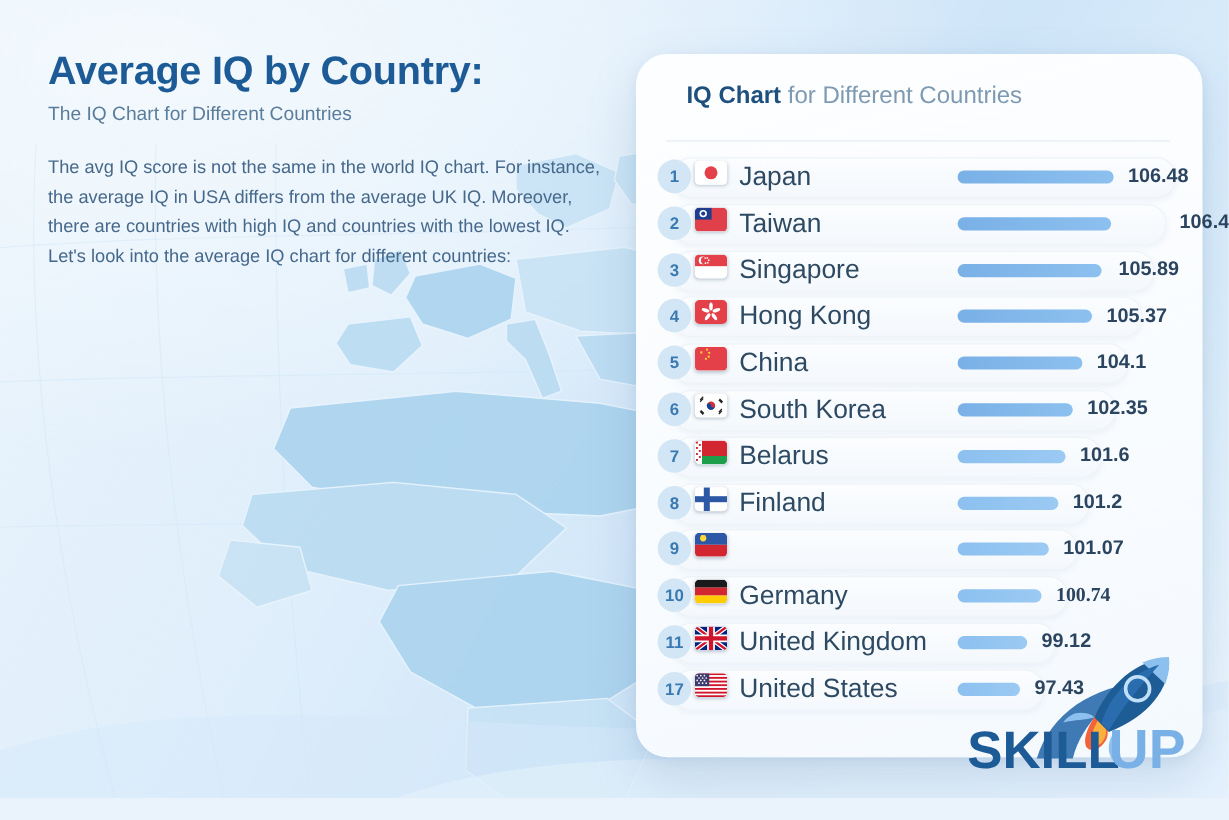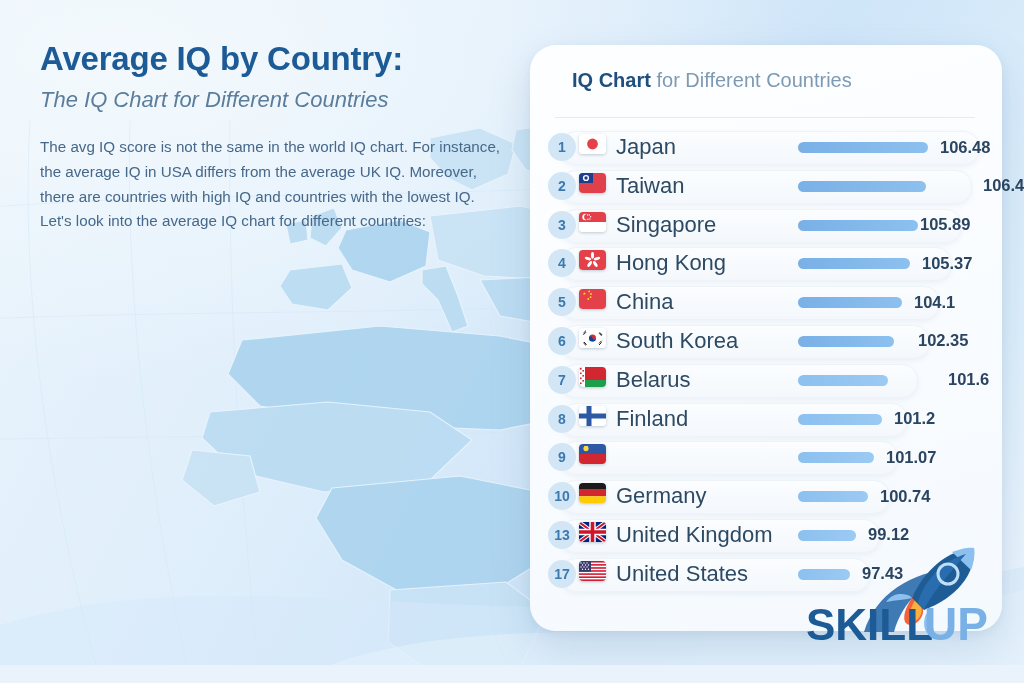--- a/index.html
+++ b/index.html
@@ -19,21 +19,21 @@
   .mapland{fill:#b7daf1;stroke:#e8f4fd;stroke-width:1.2;}
   .mapland.b{fill:#a8d2ee;}
   .mapland.c{fill:#c6e2f5;}
   .gridline{stroke:#cfe6f6;stroke-width:1;fill:none;opacity:.55;}
   #swoosh{position:absolute;left:0;bottom:-40px;width:1024px;height:230px;opacity:.55;}
   #swoosh2{position:absolute;left:330px;bottom:-70px;width:760px;height:260px;opacity:.5;}
 
   
   #left{position:absolute;left:40px;top:40px;width:470px;}
   #title{font-size:33px;font-weight:bold;color:#1d5b97;letter-spacing:-.2px;line-height:1.18;margin:0;}
-  #subtitle{font-size:22px;color:#5b7d9c;line-height:1.25;margin:7px 0 0 0;font-weight:400;font-style:italic;}
+  #subtitle{font-size:16px;color:#5b7d9c;line-height:1.25;margin:7px 0 0 0;font-weight:400;}
   #para{font-size:15.2px;color:#46688a;line-height:1.62;margin:22px 0 0 0;max-width:462px;}
 
   
   #card{position:absolute;left:530px;top:45px;width:472px;height:586px;
     background:linear-gradient(165deg,#fdfeff 0%,#f9fcff 55%,#f4f9fe 100%);
     border-radius:26px;
     box-shadow:0 18px 42px rgba(90,130,170,.20),0 3px 10px rgba(90,130,170,.10);
   }
   #card-title{position:absolute;left:42px;top:24px;font-size:20px;font-weight:bold;color:#1f4f7d;white-space:nowrap;}
   #card-title .light{color:#7e9ab3;font-weight:400;}
@@ -170,21 +170,21 @@
               <circle cx="8.1" cy="5" r="3.0" fill="#e4404a"></circle>
               <circle cx="10.4" cy="2.9" r=".7" fill="#fff"></circle>
               <circle cx="11.6" cy="4.8" r=".7" fill="#fff"></circle>
               <circle cx="10.9" cy="6.9" r=".7" fill="#fff"></circle>
               <circle cx="8.9" cy="7.3" r=".7" fill="#fff"></circle>
               <circle cx="8.6" cy="3" r=".7" fill="#fff"></circle>
             </svg>
           </div>
           <div class="cname">Singapore</div>
           <div class="bar" style="left: 250px; width: 120px;"></div>
-          <div class="val" style="left: 372px;">105.89</div>
+          <div class="val" style="left: 384px;">105.89</div>
         </div>
         <div class="row">
           <div class="rowbg" style="width: 390px;"></div>
           <div class="rank">4</div>
           <div class="flag">
             <svg viewBox="0 0 27 20">
               <rect width="27" height="20" fill="#e4404a"></rect>
               <g fill="#fff">
                 <ellipse cx="13.5" cy="5.4" rx="1.5" ry="3.3"></ellipse>
                 <ellipse cx="18" cy="8.6" rx="1.5" ry="3.3" transform="rotate(72 18 8.6)"></ellipse>
@@ -225,21 +225,21 @@
               <rect width="27" height="20" fill="#fff"></rect>
               <path d="M10 10a3.5 3.5 0 017 0 3.5 3.5 0 01-7 0z" fill="#cd2e3a"></path>
               <path d="M10 10a1.75 1.75 0 013.5 0 1.75 1.75 0 003.5 0 3.5 3.5 0 01-7 0z" fill="#0047a0"></path>
               <g stroke="#222" stroke-width="1">
                 <path d="M4.4 5.2l2.6-2.6M4.4 6.8l2.6-2.6M20 15.4l2.6-2.6M20 17l2.6-2.6M20 5.2l2.6 2.6M20.6 4.4l2.6 2.6M4.4 14.8l2.6 2.6M5 14l2.6 2.6"></path>
               </g>
             </svg>
           </div>
           <div class="cname">South Korea</div>
           <div class="bar" style="left: 250px; width: 96px;"></div>
-          <div class="val" style="left: 370px;">102.35</div>
+          <div class="val" style="left: 358px;">102.35</div>
         </div>
         <div class="row">
           <div class="rowbg" style="width: 356px;"></div>
           <div class="rank">7</div>
           <div class="flag">
             <svg viewBox="0 0 27 20">
               <rect width="27" height="13" fill="#d22730"></rect>
               <rect y="13" width="27" height="7" fill="#1d9e4b"></rect>
               <rect width="6" height="20" fill="#fff"></rect>
               <g fill="#d22730">
@@ -248,21 +248,21 @@
                 <rect x="1" y="5.5" width="1.6" height="1.6"></rect>
                 <rect x="3.4" y="8" width="1.6" height="1.6"></rect>
                 <rect x="1" y="10.5" width="1.6" height="1.6"></rect>
                 <rect x="3.4" y="13" width="1.6" height="1.6"></rect>
                 <rect x="1" y="15.5" width="1.6" height="1.6"></rect>
               </g>
             </svg>
           </div>
           <div class="cname">Belarus</div>
           <div class="bar" style="left: 250px; width: 90px; background: linear-gradient(90deg, rgb(140, 192, 239) 0%, rgb(155, 202, 243) 100%);"></div>
-          <div class="val" style="left: 352px; margin-left: 48px;">101.6</div>
+          <div class="val" style="left: 352px;">101.6</div>
         </div>
         <div class="row">
           <div class="rowbg" style="width: 346px;"></div>
           <div class="rank">8</div>
           <div class="flag">
             <svg viewBox="0 0 27 20">
               <rect width="27" height="20" fill="#fff"></rect>
               <rect y="7.5" width="27" height="5" fill="#2d58a5"></rect>
               <rect x="7.5" width="5" height="20" fill="#2d58a5"></rect>
             </svg>
@@ -290,25 +290,25 @@
           <div class="rank">10</div>
           <div class="flag">
             <svg viewBox="0 0 27 20">
               <rect width="27" height="6.7" fill="#1a1a1a"></rect>
               <rect y="6.7" width="27" height="6.6" fill="#d22730"></rect>
               <rect y="13.3" width="27" height="6.7" fill="#ffcc00"></rect>
             </svg>
           </div>
           <div class="cname">Germany</div>
           <div class="bar" style="left: 250px; width: 70px; background: linear-gradient(90deg, rgb(140, 192, 239) 0%, rgb(155, 202, 243) 100%);"></div>
-          <div class="val" style="left: 332px;">100.74</div>
+          <div class="val" style="left: 332px; font-family: Liberation Serif, serif;">100.74</div>
         </div>
         <div class="row">
           <div class="rowbg" style="width: 318px;"></div>
-          <div class="rank">13</div>
+          <div class="rank">11</div>
           <div class="flag">
             <svg viewBox="0 0 27 20">
               <rect width="27" height="20" fill="#00247d"></rect>
               <path d="M0,0 L27,20 M27,0 L0,20" stroke="#fff" stroke-width="4"></path>
               <path d="M0,0 L27,20 M27,0 L0,20" stroke="#cf142b" stroke-width="2"></path>
               <path d="M13.5,0 V20 M0,10 H27" stroke="#fff" stroke-width="6.5"></path>
               <path d="M13.5,0 V20 M0,10 H27" stroke="#cf142b" stroke-width="3.6"></path>
             </svg>
           </div>
           <div class="cname">United Kingdom</div>

